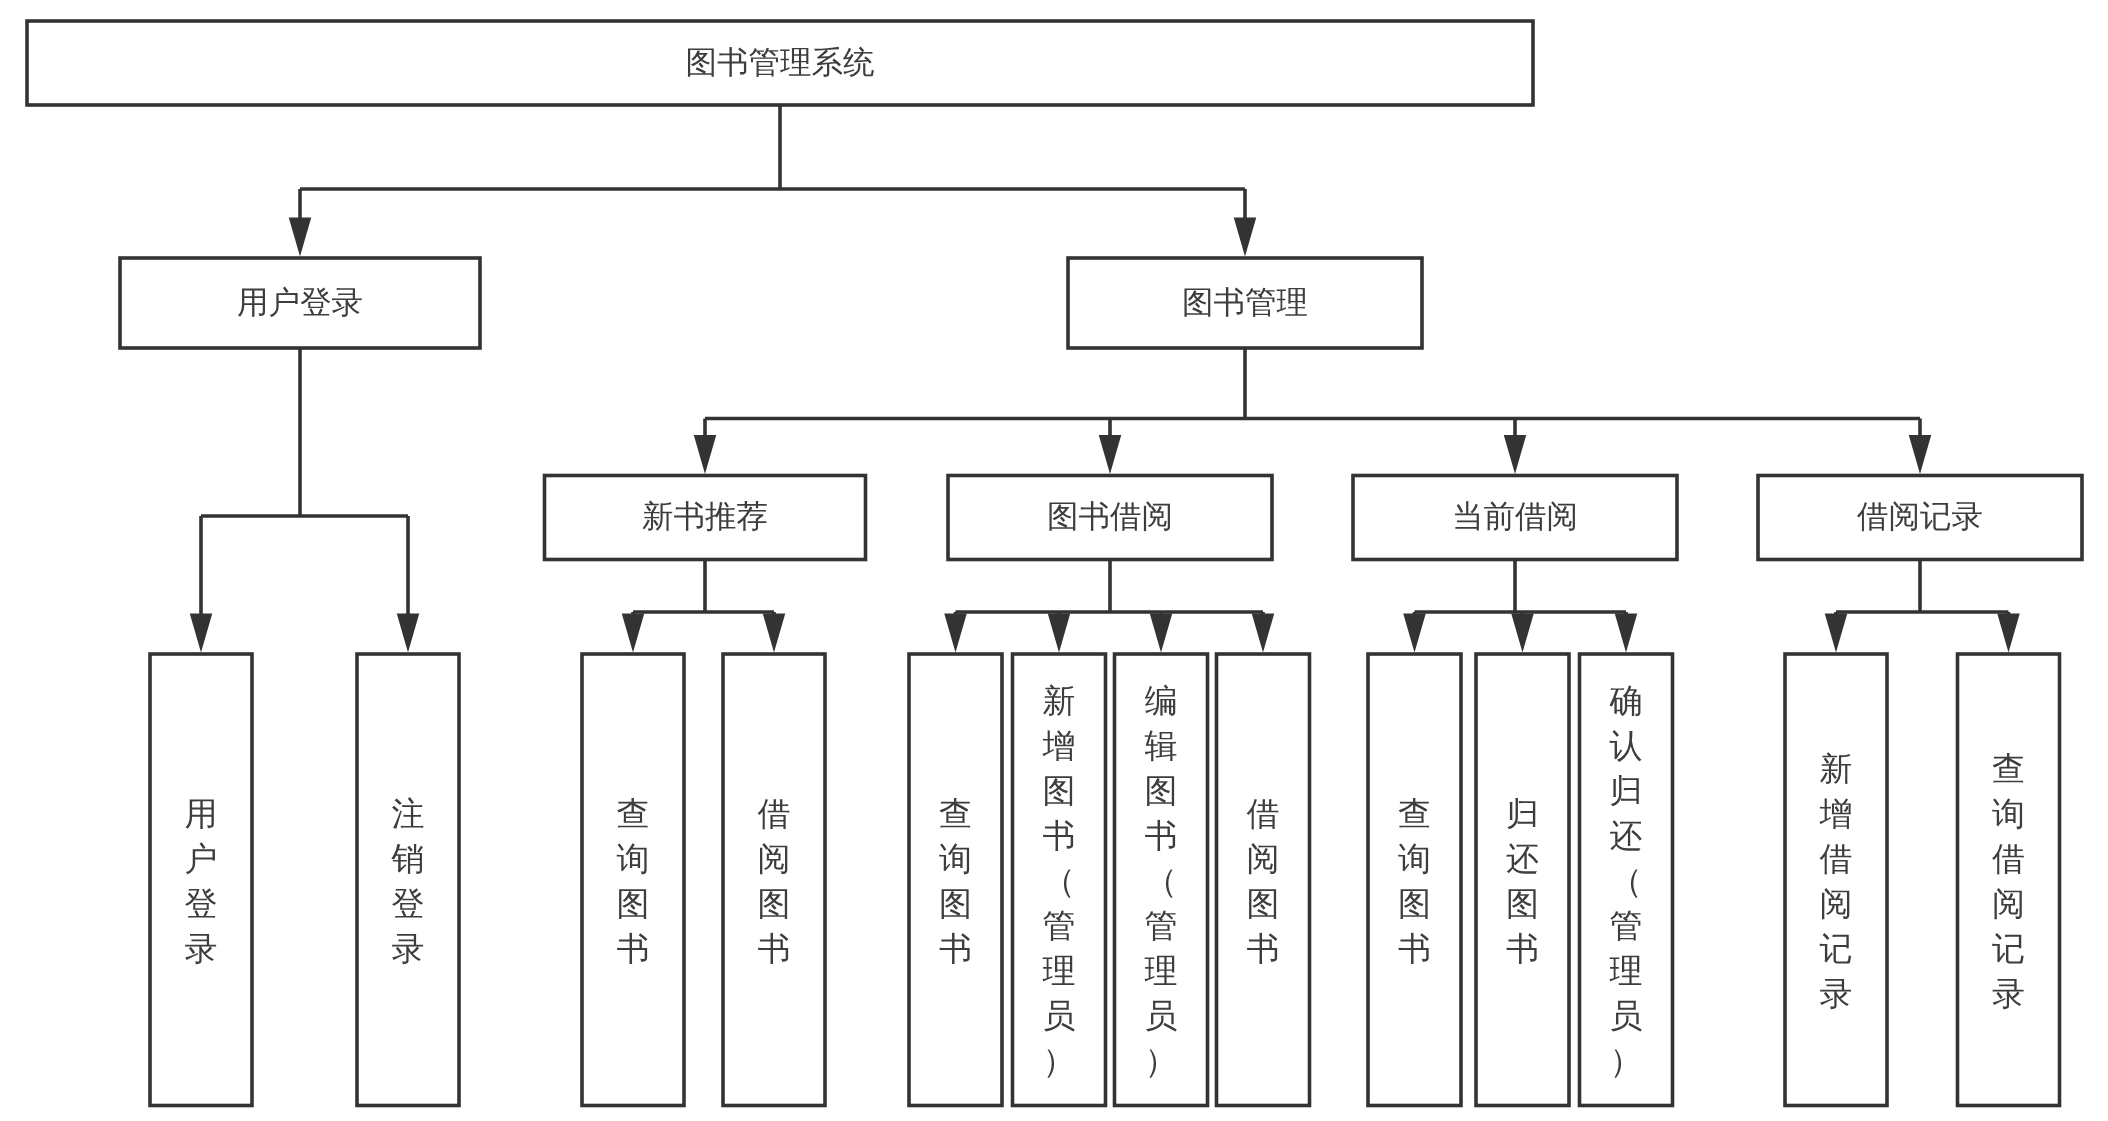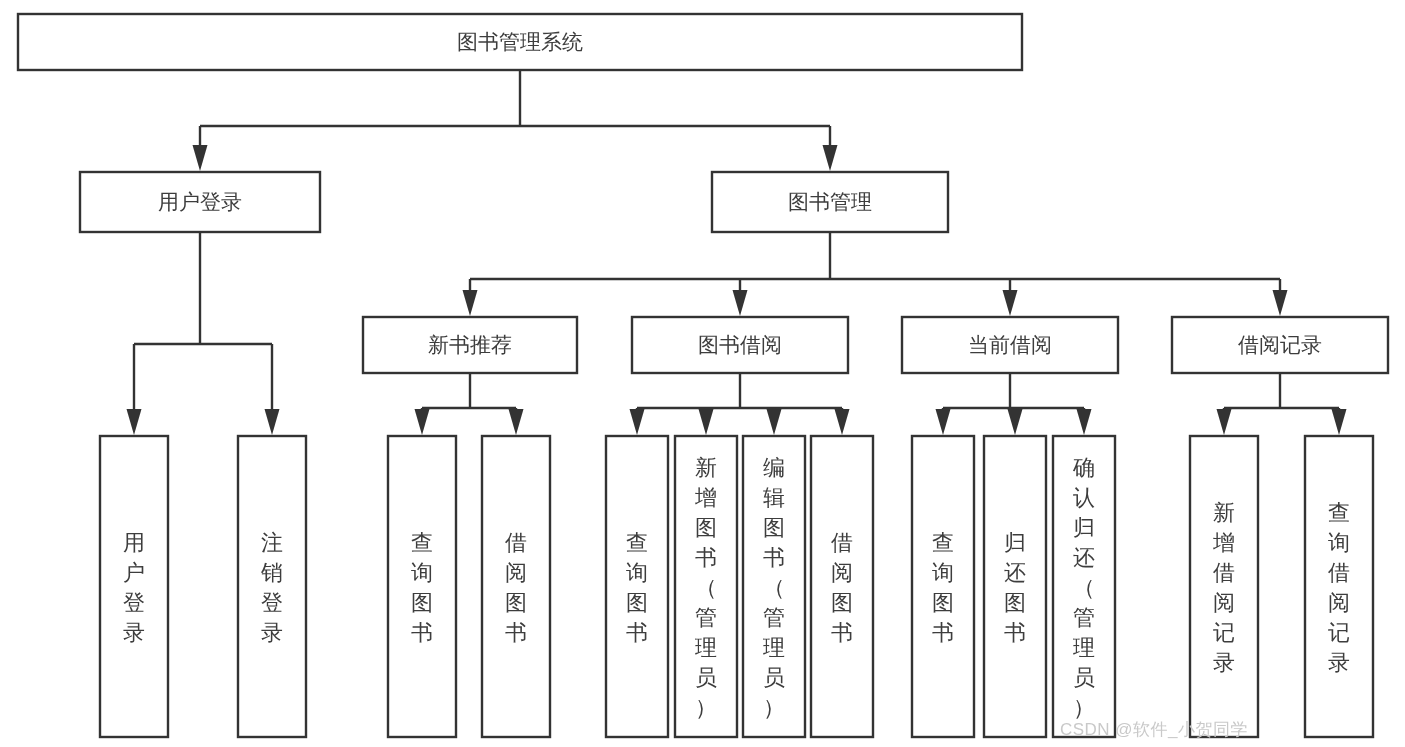--- a/index.html
+++ b/index.html
@@ -259,14 +259,13 @@
           <rect class="node-box" x="1305" y="436" width="68" height="301"></rect>
           <text class="node-label-vert" x="1339" y="519.9">查</text>
           <text class="node-label-vert" x="1339" y="549.9">询</text>
           <text class="node-label-vert" x="1339" y="579.9">借</text>
           <text class="node-label-vert" x="1339" y="609.9">阅</text>
           <text class="node-label-vert" x="1339" y="639.9">记</text>
           <text class="node-label-vert" x="1339" y="669.9">录</text>
         </g>
       </g>
   </svg>
-  <div class="watermark">CSDN @软件_小贺同学</div>
 </div>
 
 </body></html>

